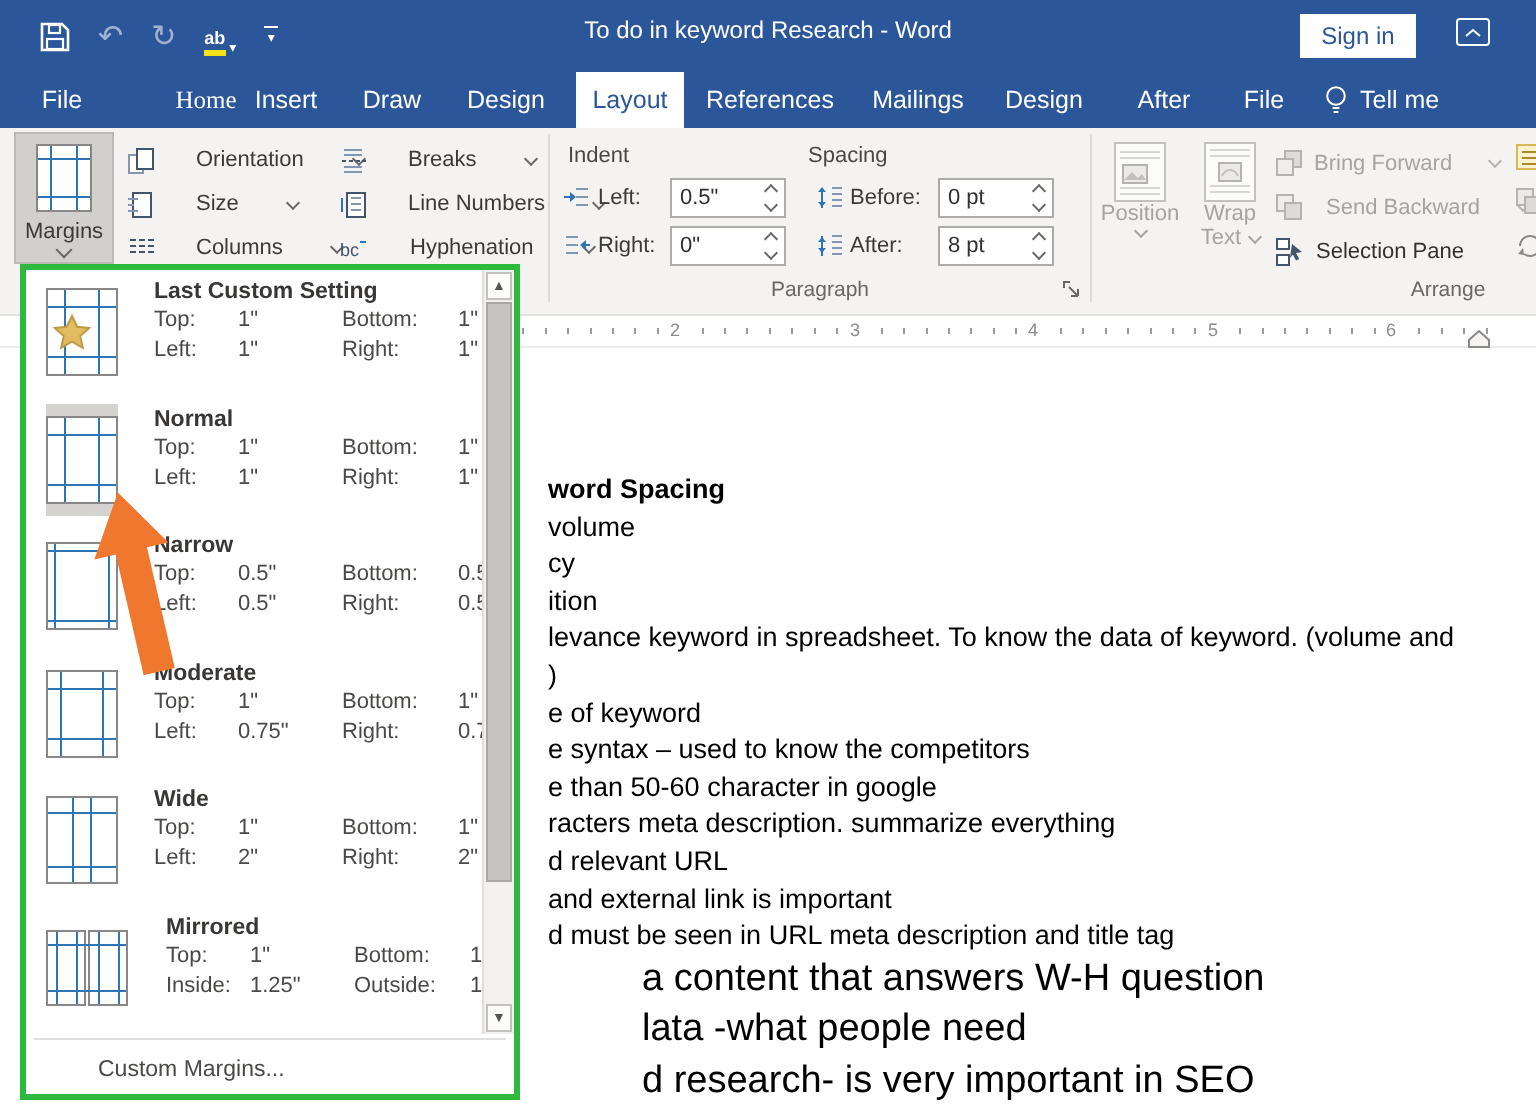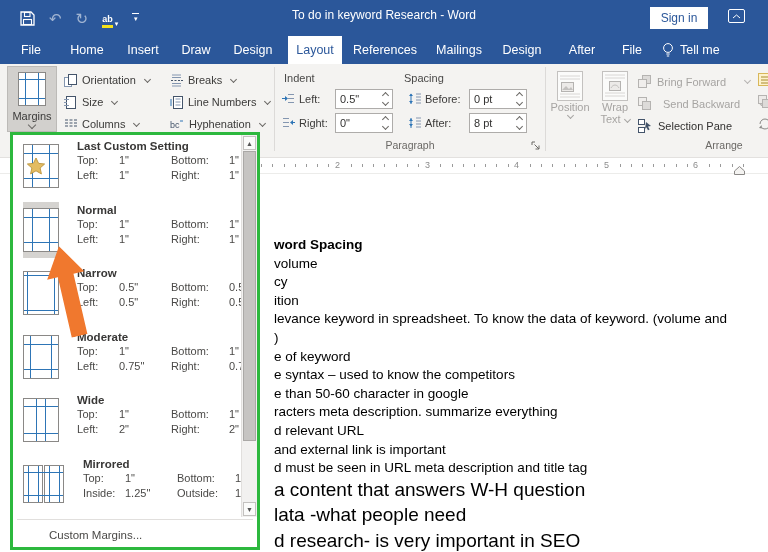--- a/index.html
+++ b/index.html
@@ -34,21 +34,21 @@
   #ribbon{left:0;top:64px;width:768px;height:93px;background:#f4f3f1;border-bottom:1px solid #cfcdcb;}
   .vsep{position:absolute;top:3px;height:84px;width:1px;background:#dcdad8;}
   .grouplabel{position:absolute;top:75px;font-size:10.5px;color:#6a6865;text-align:center;}
 
   #margins-btn{position:absolute;left:7px;top:2px;width:50px;height:66px;background:#d2d0cd;border:1px solid #bcbab7;
       display:flex;flex-direction:column;align-items:center;justify-content:flex-start;padding-top:5px;box-sizing:border-box;}
   #margins-btn .lbl{font-size:11px;color:#3b3a39;margin-top:4px;}
   .chev{display:inline-block;width:5px;height:5px;border-right:1.2px solid currentColor;border-bottom:1.2px solid currentColor;
         transform:rotate(45deg);vertical-align:middle;margin-left:4px;margin-bottom:2px;color:#6a6865;}
   .chev.sm{width:4px;height:4px;}
-  .sbtn{position:absolute;height:20px;display:flex;align-items:center;gap:5px;font-size:11px;color:#3b3a39;white-space:nowrap;}
+  .sbtn{position:absolute;height:20px;display:flex;align-items:center;gap:21px;font-size:11px;color:#3b3a39;white-space:nowrap;}
   .sbtn svg{flex:0 0 auto;}
 
   
   .seclabel{position:absolute;font-size:11px;color:#494847;}
   .fld{position:absolute;height:21px;display:flex;align-items:center;gap:4px;font-size:11px;color:#3b3a39;}
   .box{width:58px;height:20px;background:#fff;border:1px solid #aeacaa;box-sizing:border-box;position:relative;
        display:flex;align-items:center;padding-left:4px;font-size:11px;color:#323130;}
   .spin{position:absolute;right:1px;top:0;width:11px;height:18px;display:flex;flex-direction:column;align-items:center;justify-content:space-around;}
   .spin i{display:block;width:4px;height:4px;border-right:1px solid #6a6865;border-bottom:1px solid #6a6865;}
   .spin .u{transform:rotate(-135deg);margin-top:2px;}
@@ -67,21 +67,21 @@
   #ruler{left:0;top:157px;width:768px;height:15px;background:#fff;border-top:1px solid #e3e1df;border-bottom:1px solid #ececea;}
   #ruler .ticks{position:absolute;left:250px;top:6px;width:500px;height:3px;
      background-image:repeating-linear-gradient(to right,#9a9a9a 0 1px,transparent 1px 11.2px);}
   .rnum{position:absolute;top:0;height:15px;line-height:15px;font-size:9px;color:#8c8c8c;background:#fff;padding:0 3px;}
   #rmarker{position:absolute;left:734px;top:3px;}
 
   
   #doc{left:274px;top:237px;width:492px;color:#000;}
   .ln{height:18.6px;font-size:13.5px;white-space:nowrap;overflow:visible;}
   .ln.b{font-weight:bold;}
-  .ln.big{height:25.4px;font-size:19px;}
+  .ln.big{height:25.4px;font-size:19px;margin-left:47px;}
 
   
   #dropdown{left:10px;top:132px;width:250px;height:418px;background:#fff;border:3px solid #2db83e;box-sizing:border-box;}
   #mlist{position:relative;width:100%;height:382px;}
   .mi{position:relative;height:63.5px;display:flex;align-items:flex-start;padding:5px 0 0 10px;box-sizing:border-box;}
   .mic{width:50px;height:56px;display:flex;align-items:center;justify-content:center;margin-top:-2px;}
   .mic.sel{background:#d5d3d0;}
   .mit{margin-left:18px;}
   .min{font-size:11.5px;font-weight:bold;color:#383736;margin-bottom:2px;}
   .mig{display:grid;grid-template-columns:42px 52px 58px 34px;row-gap:3px;font-size:11px;color:#4a4947;}
@@ -124,21 +124,21 @@
     <span id="ribbon-display" class="abs">
       <svg width="17" height="14" viewBox="0 0 17 14">
           <rect x="0.5" y="0.5" width="16" height="13" rx="1.5" fill="none" stroke="#fff"></rect>
           <path d="M5 9l3.5-3L12 9" fill="none" stroke="#fff"></path>
         </svg>
     </span>
   </div>
 
   <div id="tabrow" class="abs">
     <span class="tab" style="left:12px;width:38px;">File</span>
-    <span class="tab" style="left:62px;width:50px;">Home</span>
+    <span class="tab" style="left:78px;width:50px;font-family:Liberation Serif, serif;">Home</span>
     <span class="tab" style="left:118px;width:50px;">Insert</span>
     <span class="tab" style="left:172px;width:48px;">Draw</span>
     <span class="tab" style="left:224px;width:58px;">Design</span>
     <span class="tab active" style="left:288px;width:54px;">Layout</span>
     <span class="tab" style="left:428px;width:62px;">Mailings</span>
     <span class="tab" style="left:352px;width:66px;">References</span>
     <span class="tab" style="left:494px;width:56px;">Design</span>
     <span class="tab" style="left:558px;width:48px;">After</span>
     <span class="tab" style="left:610px;width:44px;">File</span>
     <span id="tellme">

